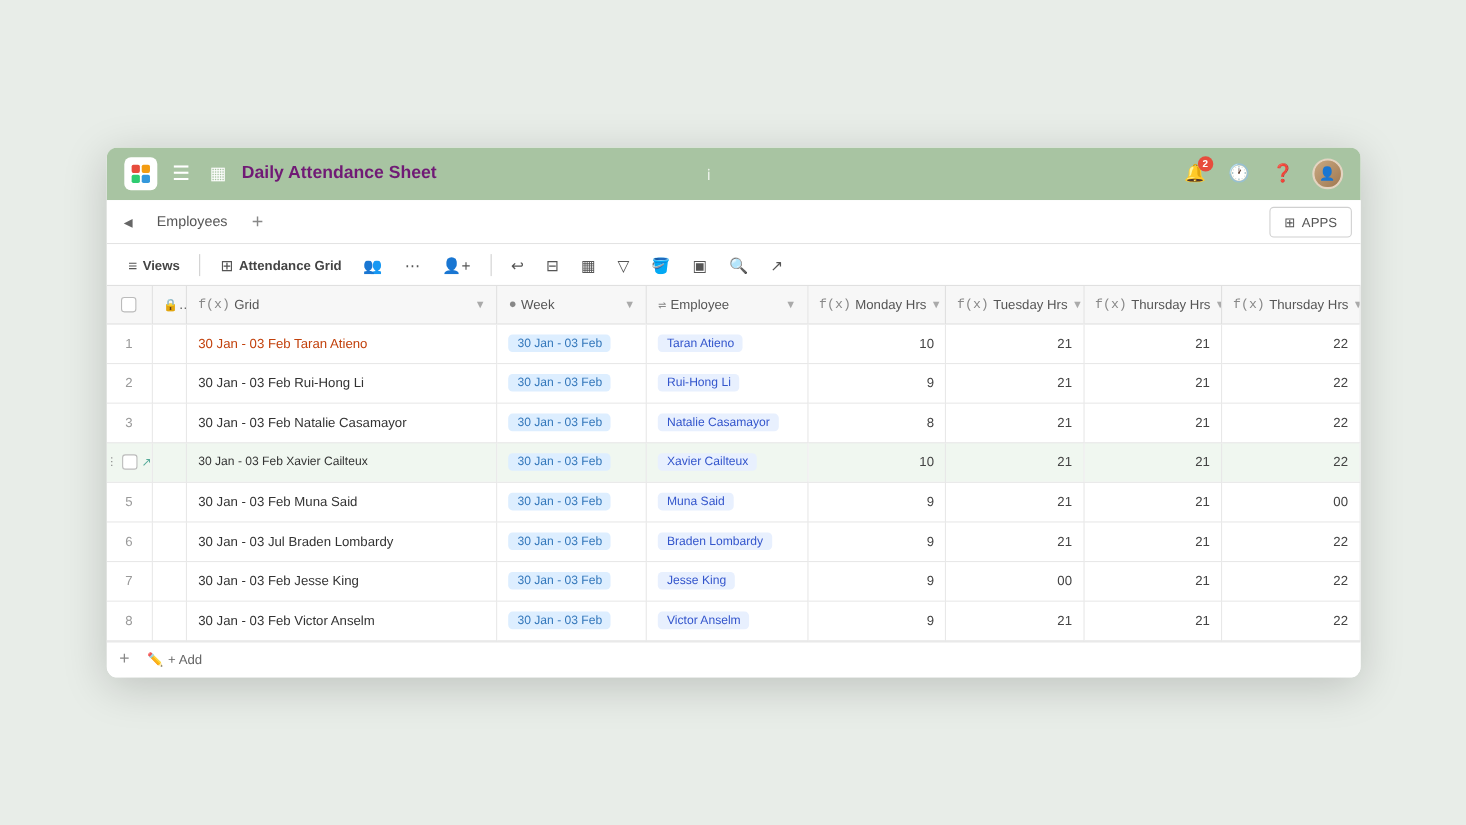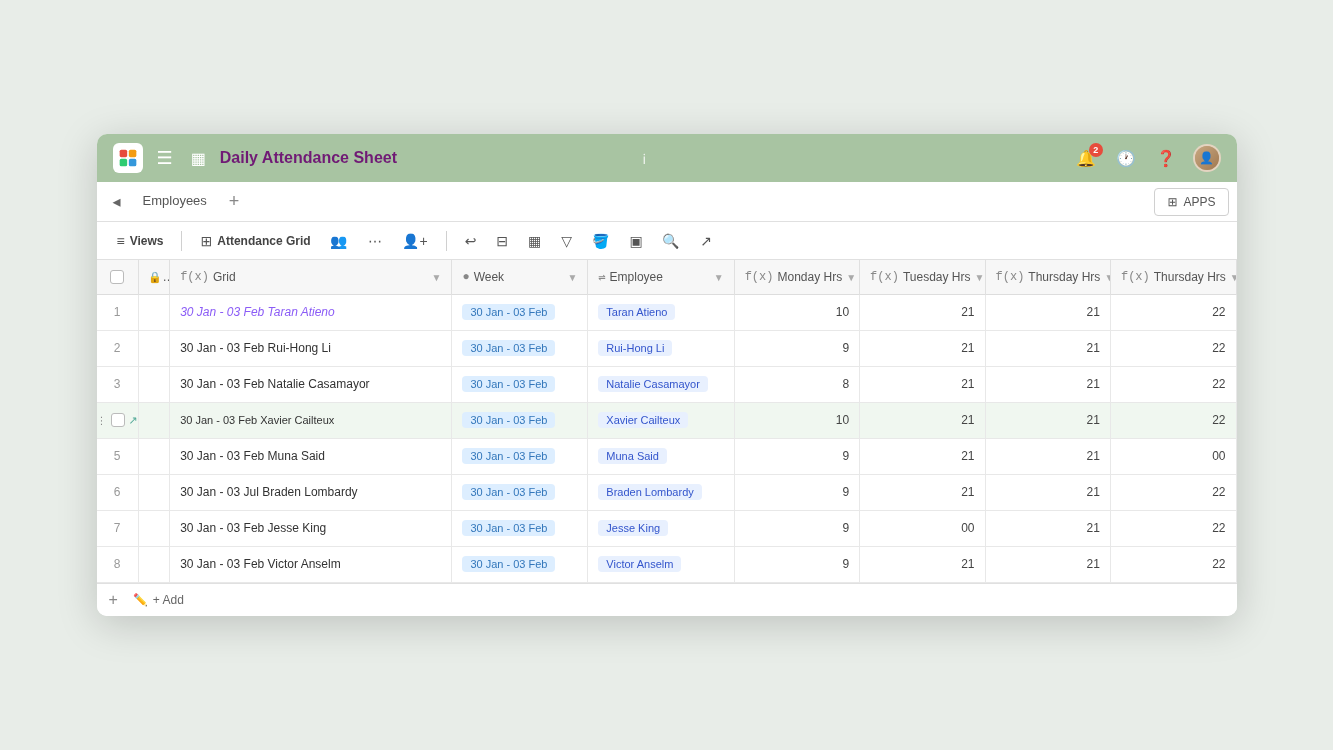--- a/index.html
+++ b/index.html
@@ -484,21 +484,21 @@
               <span>Thursday Hrs</span>
               <span class="th-sort-icon">▼</span>
             </div>
           </th>
         </tr>
       </thead>
       <tbody id="table-body">
       <tr>
             <td><span class="row-num-cell">1</span></td>
             <td style="width: 30px; text-align: center;"><span class="lock-icon"></span></td>
-            <td style="font-size: 12px; color: #8b5cf6; font-style: italic;">30 Jan - 03 Feb Taran Atieno</td>
+            <td style="font-size: 12px; color: #c2410c;">30 Jan - 03 Feb Taran Atieno</td>
             <td><span class="week-badge">30 Jan - 03 Feb</span></td>
             <td><span class="employee-badge">Taran Atieno</span></td>
             <td class="num-cell">10</td>
             <td class="num-cell">21</td>
             <td class="num-cell">21</td>
             <td class="num-cell">22</td>
           </tr>
           <tr>
             <td><span class="row-num-cell">2</span></td>
             <td style="width: 30px; text-align: center;"><span class="lock-icon"></span></td>

